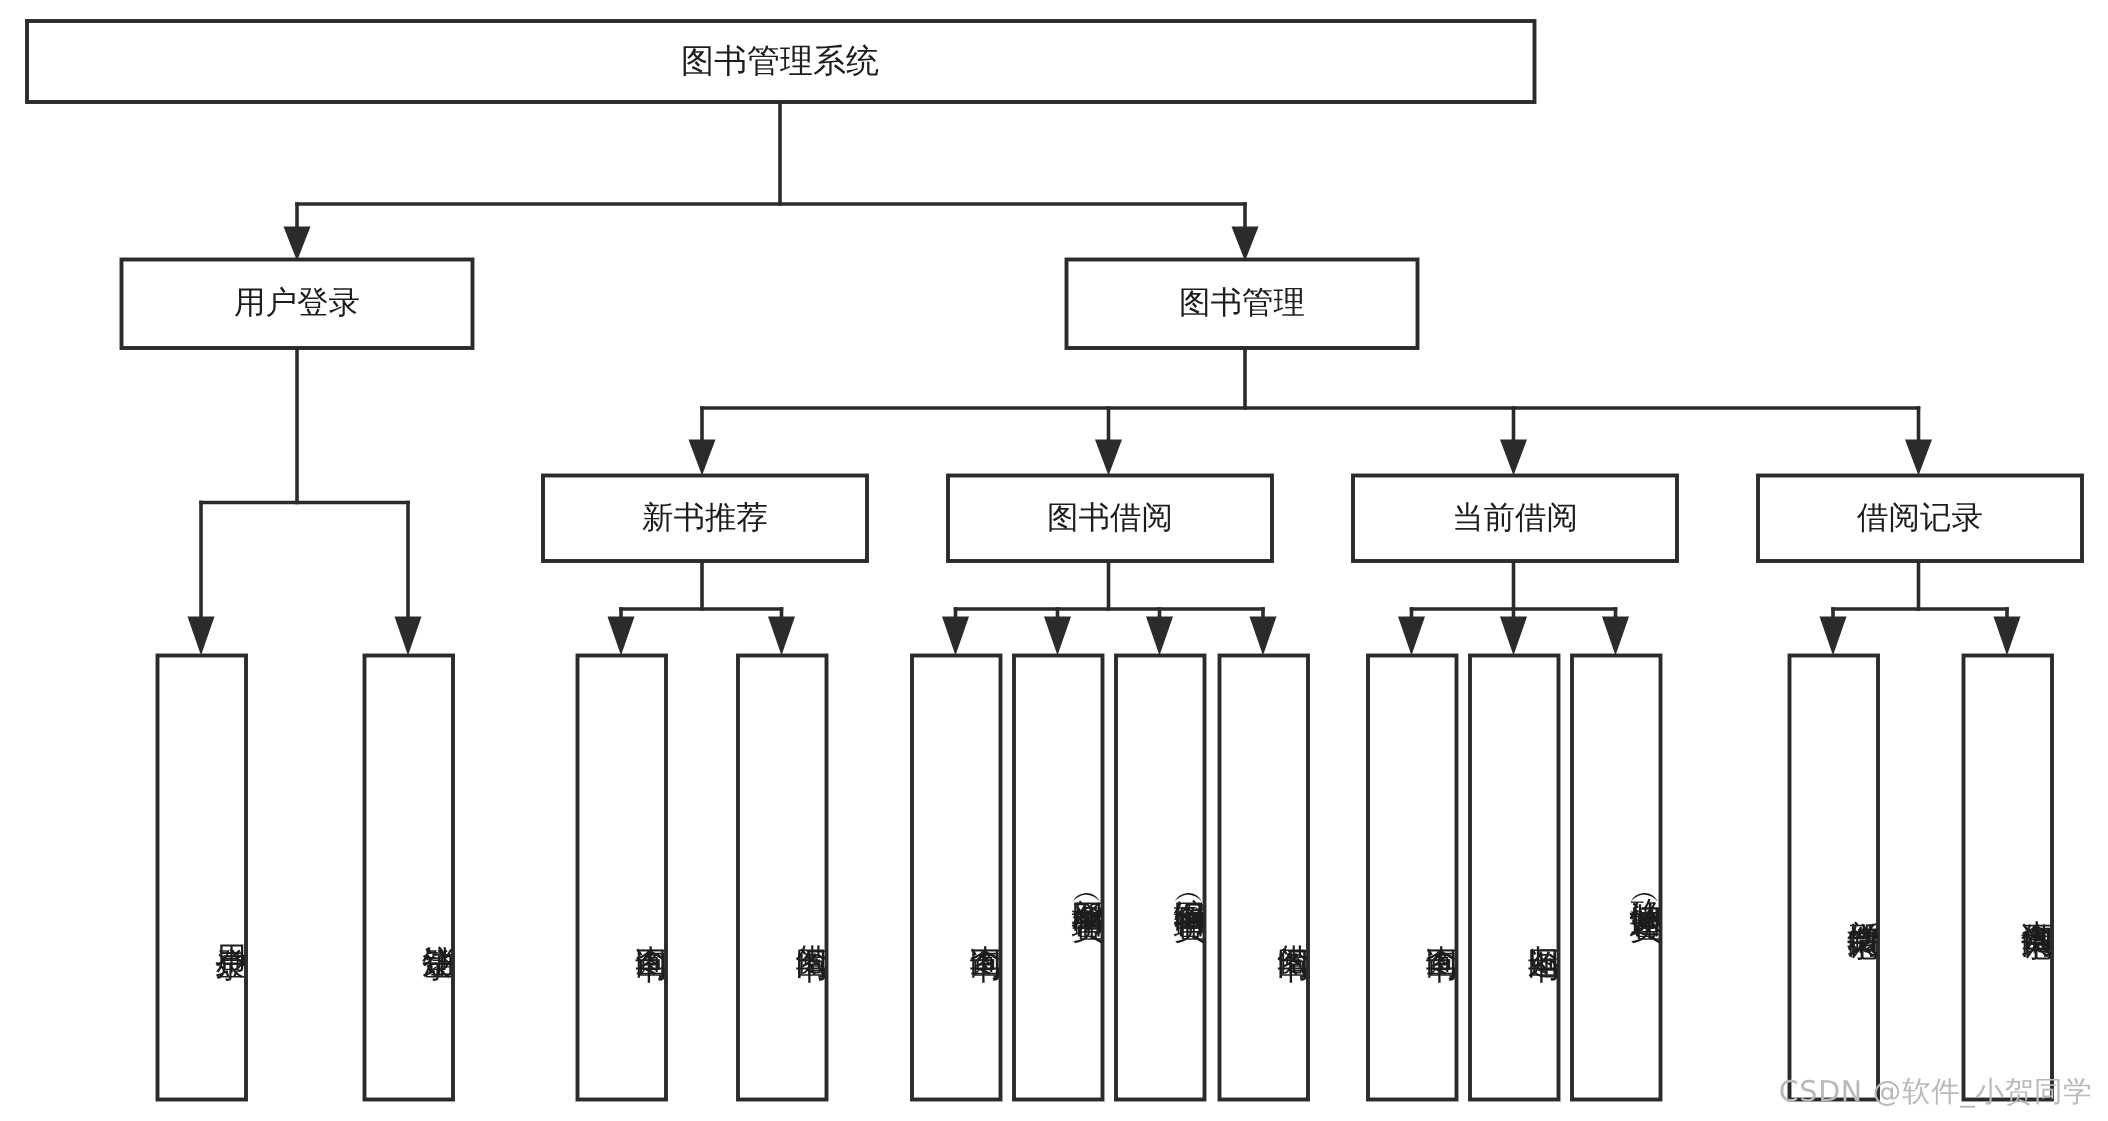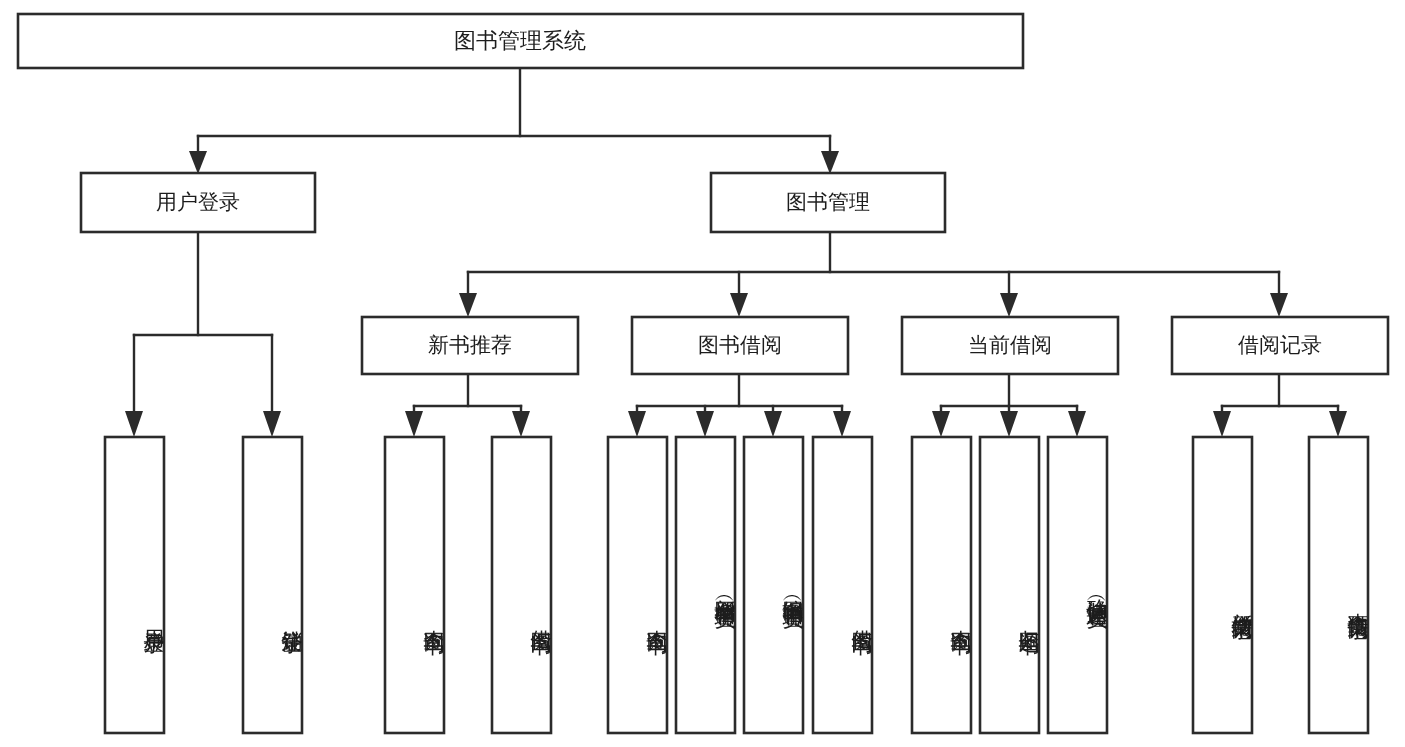--- a/index.html
+++ b/index.html
@@ -216,13 +216,14 @@
   <div class="leaf-label" style="left:744px; top:444px; width:59px; height:289px;">编辑图书（管理员）</div>
   <div class="leaf-label" style="left:813px; top:498px; width:59px; height:235px;">借阅图书</div>
 
   <div class="leaf-label" style="left:912px; top:498px; width:59px; height:235px;">查询图书</div>
   <div class="leaf-label" style="left:980px; top:498px; width:59px; height:235px;">归还图书</div>
   <div class="leaf-label" style="left:1048px; top:444px; width:59px; height:289px;">确认归还（管理员）</div>
 
   <div class="leaf-label" style="left:1193px; top:468px; width:59px; height:265px;">新增借阅记录</div>
   <div class="leaf-label" style="left:1309px; top:468px; width:59px; height:265px;">查询借阅记录</div>
 
+  <div class="watermark">CSDN @软件_小贺同学</div>
 </div>
 
 </body></html>

